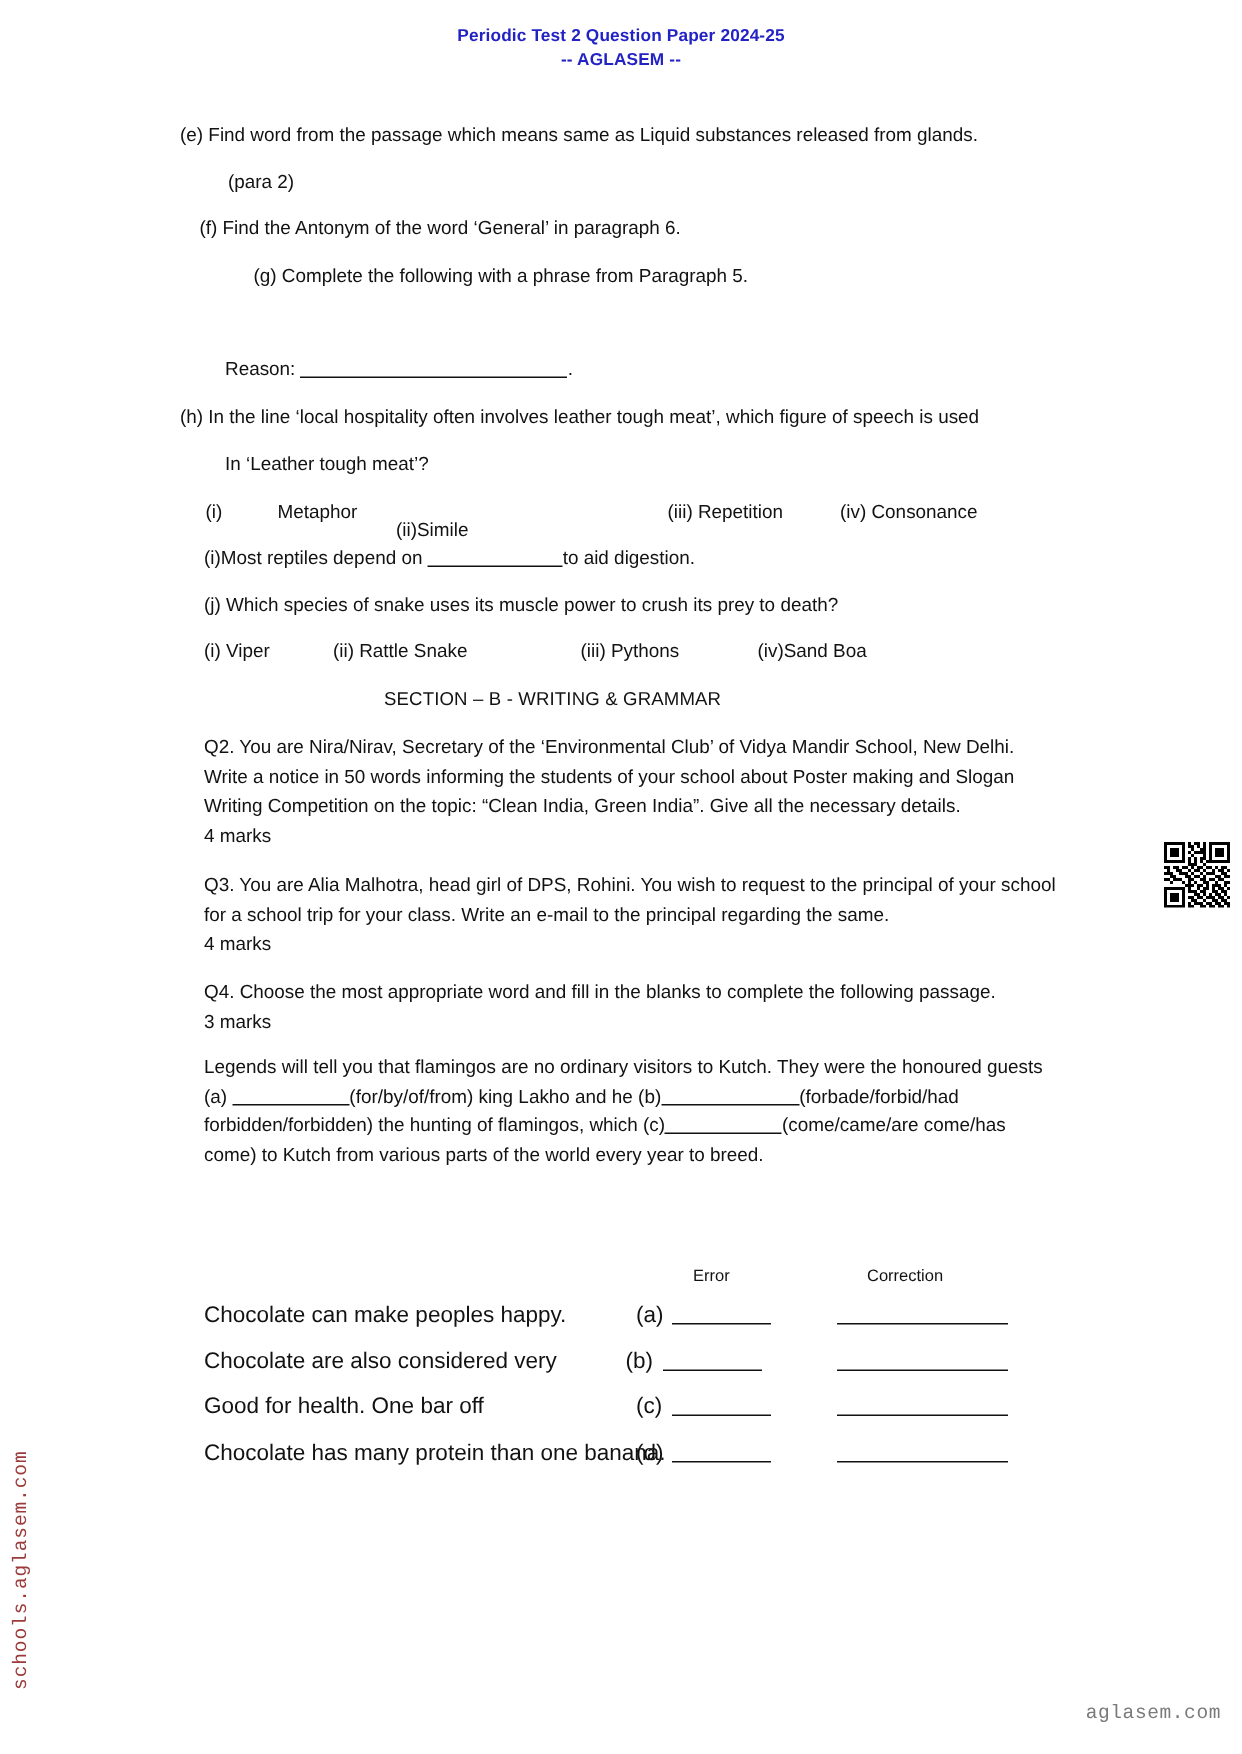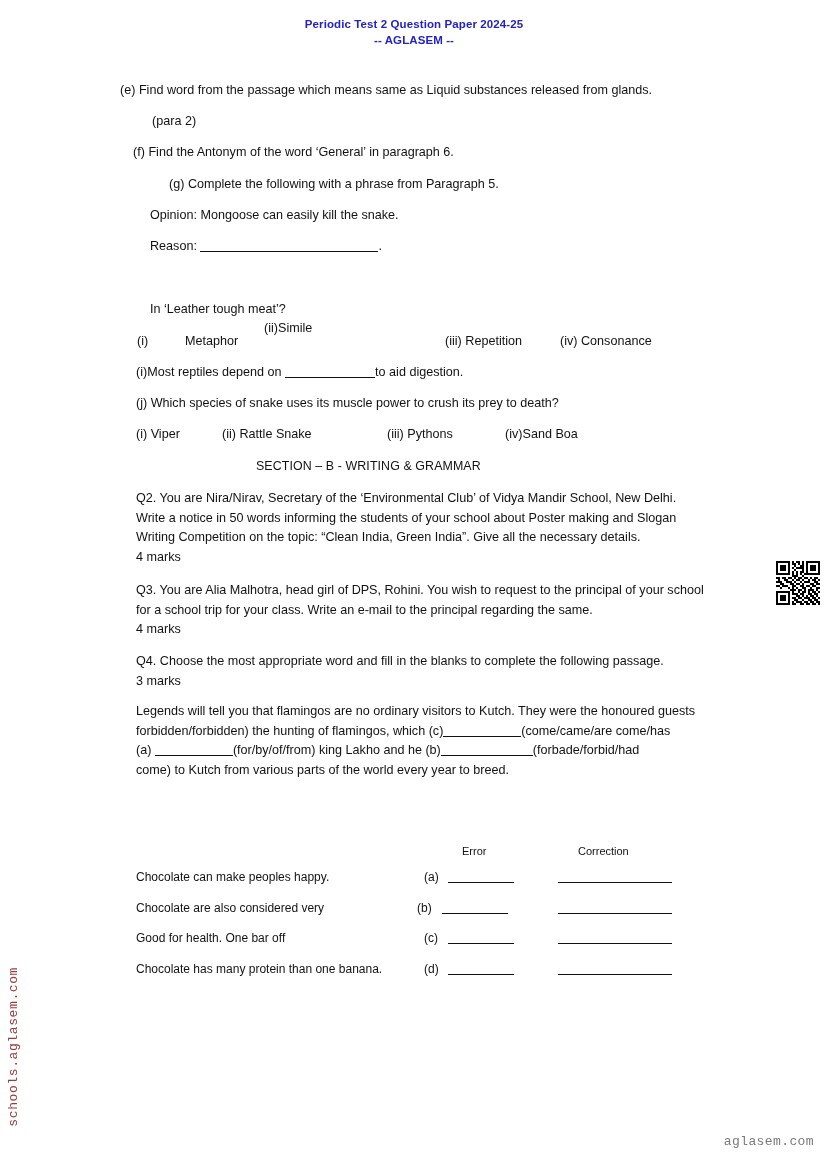--- a/index.html
+++ b/index.html
@@ -86,21 +86,21 @@
     top: 0;
   }
   .q5-headrow .h-corr {
     position: absolute;
     left: 442px;
     top: 0;
   }
   .q5-row {
     position: relative;
     height: 30.6px;
-    font-size: 12px;
+    font-size: 15px;
     color: #121212;
     line-height: 16px;
   }
   .q5-row .sentence {
     position: absolute;
     left: 0;
     top: 0;
     white-space: nowrap;
   }
   .q5-row .marker {
@@ -167,35 +167,35 @@
   </div>
 
   <div class="blk" style="left:120px; top:82px; width:640px;">(e) Find word from the passage which means same as Liquid substances released from glands.</div>
 
   <div class="blk" style="left:152px; top:113px;">(para 2)</div>
 
   <div class="blk" style="left:133px; top:144px;">(f) Find the Antonym of the word ‘General’ in paragraph 6.</div>
 
   <div class="blk" style="left:133px; top:176px;margin-left:36px;">(g) Complete the following with a phrase from Paragraph 5.</div>
 
-  <div class="blk" style="left:150px; top:207px;">Opinion: Mongoose can easily kill the snake.</div>
 
   <div class="blk" style="left:150px; top:238px;">
     <span>Reason:</span>
     <span class="ul ul-reason"></span><span>.</span>
   </div>
 
+  <div class="blk" style="left:120px; top:270px; width:660px;">(h) In the line ‘local hospitality often involves leather tough meat’, which figure of speech is used</div>
 
   <div class="blk" style="left:150px; top:301px;">In ‘Leather tough meat’?</div>
 
   <div class="blk" style="left:137px; top:333px;">
     <span>(i)</span>
   </div>
   <div class="blk" style="left:185px; top:333px;">Metaphor</div>
-  <div class="blk" style="left:264px; top:320px;text-align:center;">
+  <div class="blk" style="left:264px; top:345px;text-align:center;">
     <span>(ii)</span><span>Simile</span>
   </div>
   <div class="blk" style="left:445px; top:333px;">
     <span>(iii)</span>
     <span>Repetition</span>
   </div>
   <div class="blk" style="left:560px; top:333px;">
     <span>(iv)</span>
     <span>Consonance</span>
   </div>
@@ -239,25 +239,25 @@
   </div>
 
   <div class="para" style="left:136px; top:652px; width:650px;">
     <div>Q4. Choose the most appropriate word and fill in the blanks to complete the following passage.</div>
     <div>3 marks</div>
   </div>
 
   <div class="para" style="left:136px; top:702px; width:640px;">
     <div>Legends will tell you that flamingos are no ordinary visitors to Kutch. They were the honoured guests</div>
     <div>
-      <span>forbidden/forbidden) the hunting of flamingos, which (c)</span><span class="ul ul-c"></span><span>(come/came/are come/has</span>
+      <span>(a)</span>
+      <span class="ul ul-a"></span><span>(for/by/of/from) king Lakho and he (b)</span><span class="ul ul-b"></span><span>(forbade/forbid/had</span>
     </div>
     <div>
-      <span>(a)</span>
-      <span class="ul ul-a"></span><span>(for/by/of/from) king Lakho and he (b)</span><span class="ul ul-b"></span><span>(forbade/forbid/had</span>
+      <span>forbidden/forbidden) the hunting of flamingos, which (c)</span><span class="ul ul-c"></span><span>(come/came/are come/has</span>
     </div>
     <div>come) to Kutch from various parts of the world every year to breed.</div>
   </div>
 
 
   <div class="q5table">
     <div class="q5-headrow">
       <span class="h-error">Error</span>
       <span class="h-corr">Correction</span>
     </div>

